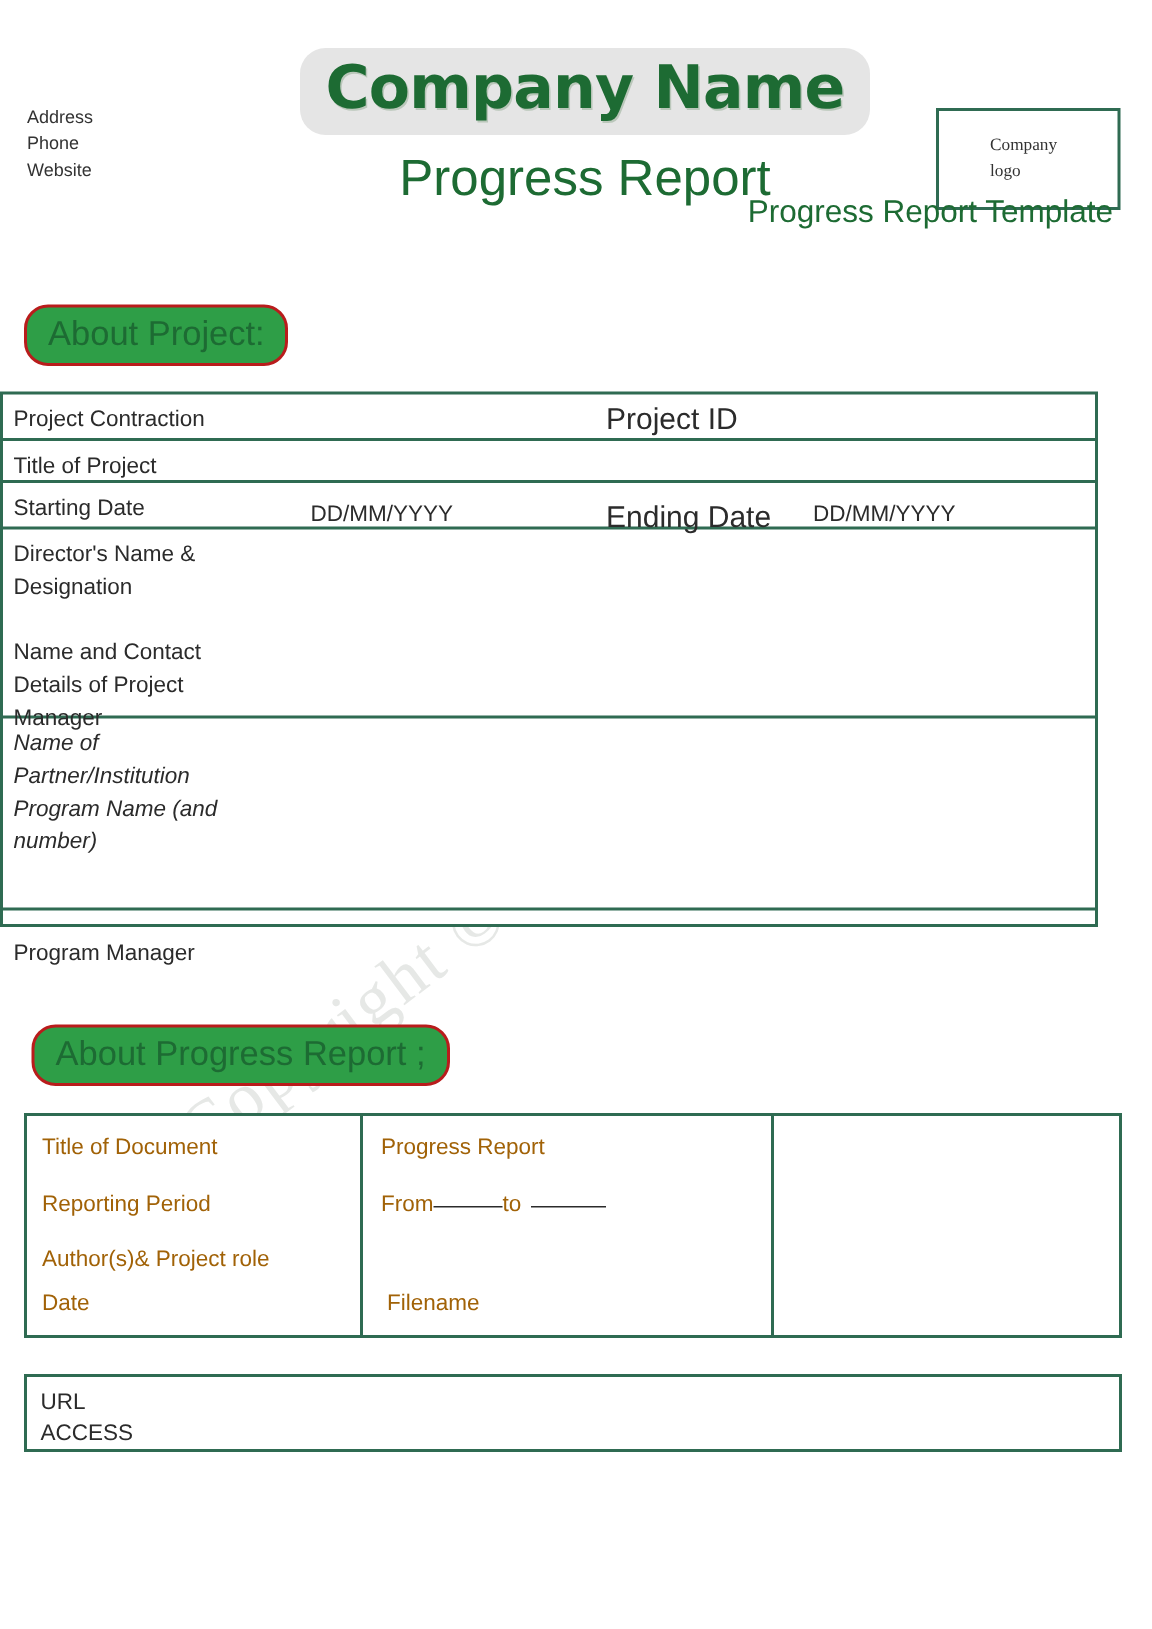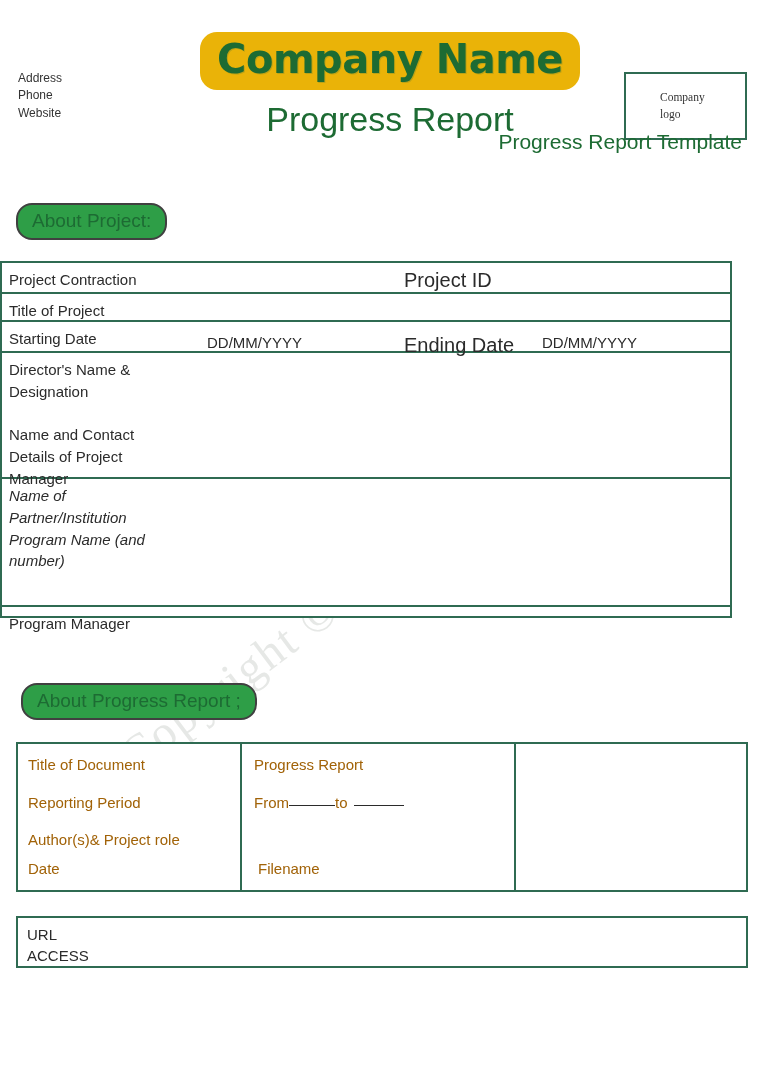--- a/index.html
+++ b/index.html
@@ -55,21 +55,21 @@
 
   .title-block {
     position: absolute;
     left: 200px;
     top: 32px;
     width: 380px;
     text-align: center;
   }
   .company-banner {
     display: block;
-    background: #eab308;
+    background: #e5e5e5;
     border-radius: 17px;
     padding: 4px 16px 8px;
     font-family: "DejaVu Sans", sans-serif;
     font-size: 40px;
     font-weight: bold;
     letter-spacing: -0.5px;
     color: #1d6b33;
     line-height: 1.15;
     text-shadow: 1px 1px 0 rgba(60,110,60,0.25);
   }
@@ -99,24 +99,24 @@
     font-size: 11.5px;
     line-height: 1.5;
     color: #333333;
   }
   .logo-line { display: block; font-family: Liberation Serif, serif; }
 
   
   .pill {
     display: inline-block;
     background: #2e9e47;
-    border: 2px solid #404040;
+    border: 2px solid #b91c1c;
     border-radius: 16px;
     color: #1d6b33;
-    font-size: 19px;
+    font-size: 23px;
     line-height: 1;
     padding: 6px 14px 8px;
     box-sizing: border-box;
   }
   .pill-about-project {
     position: absolute;
     left: 16px;
     top: 203px;
   }
   .pill-about-report {
@@ -136,21 +136,21 @@
     left: 0;
     top: 261px;
     width: 732px;
     height: 357px;
   }
   .row {
     position: relative;
     border-bottom: 2px solid #2f6b52;
     box-sizing: border-box;
   }
-  .row:last-child { border-bottom: none; }
+  .row:last-child { border-bottom: none; margin-top: 12px; }
 
   .cell-label {
     position: absolute;
     left: 7px;
     top: 6px;
     font-size: 15px;
     line-height: 1.45;
     color: #2b2b2b;
     white-space: pre-line;
   }

